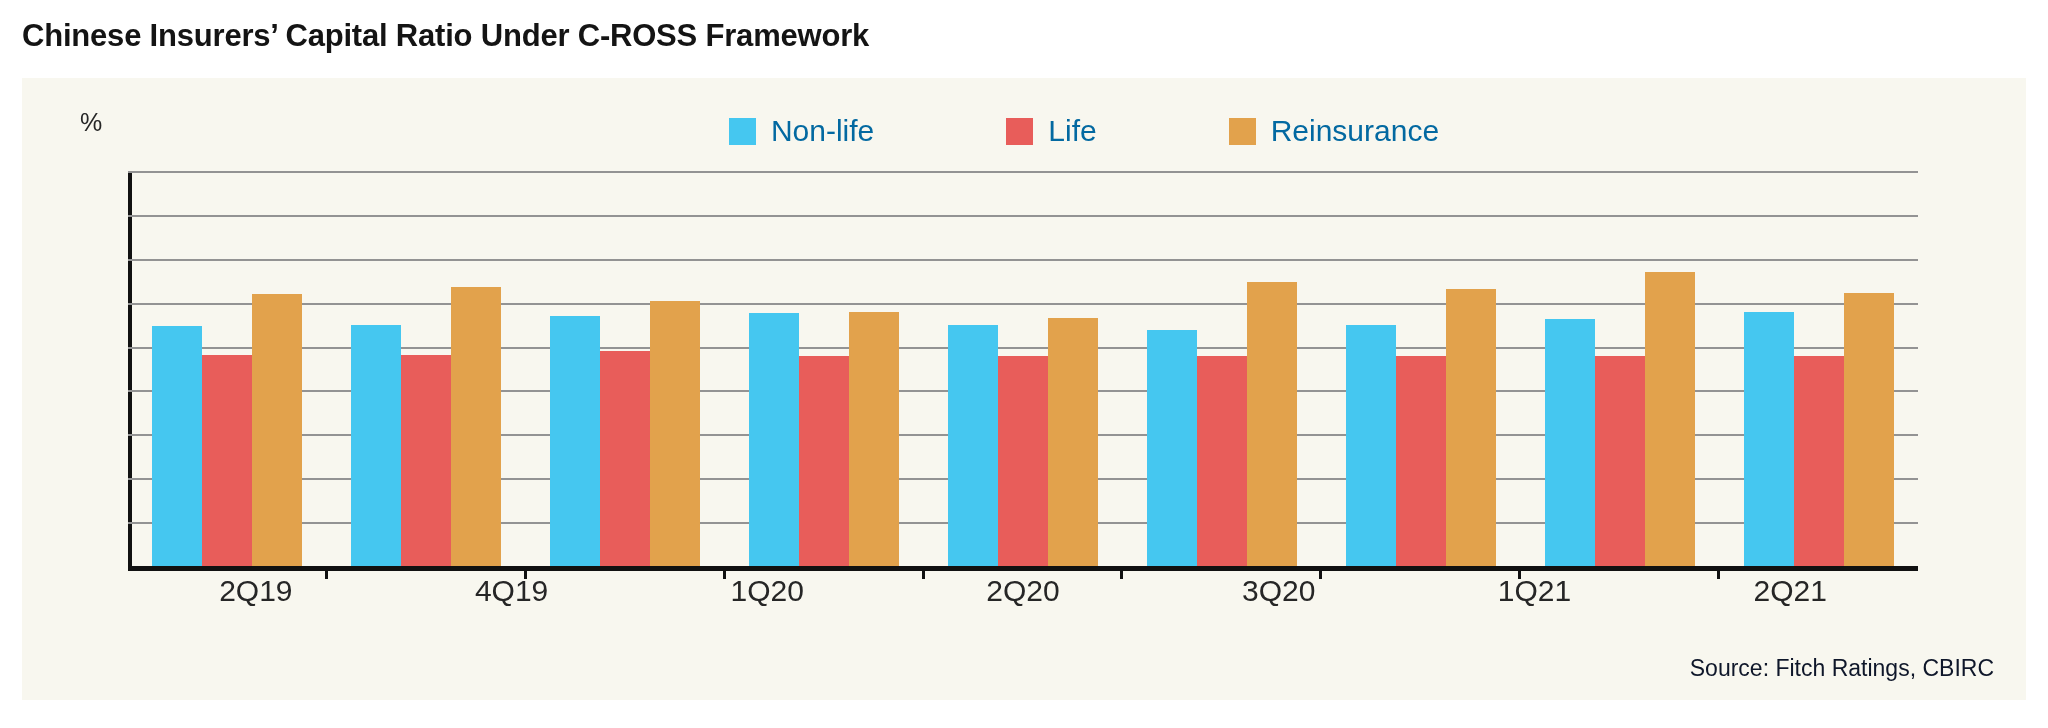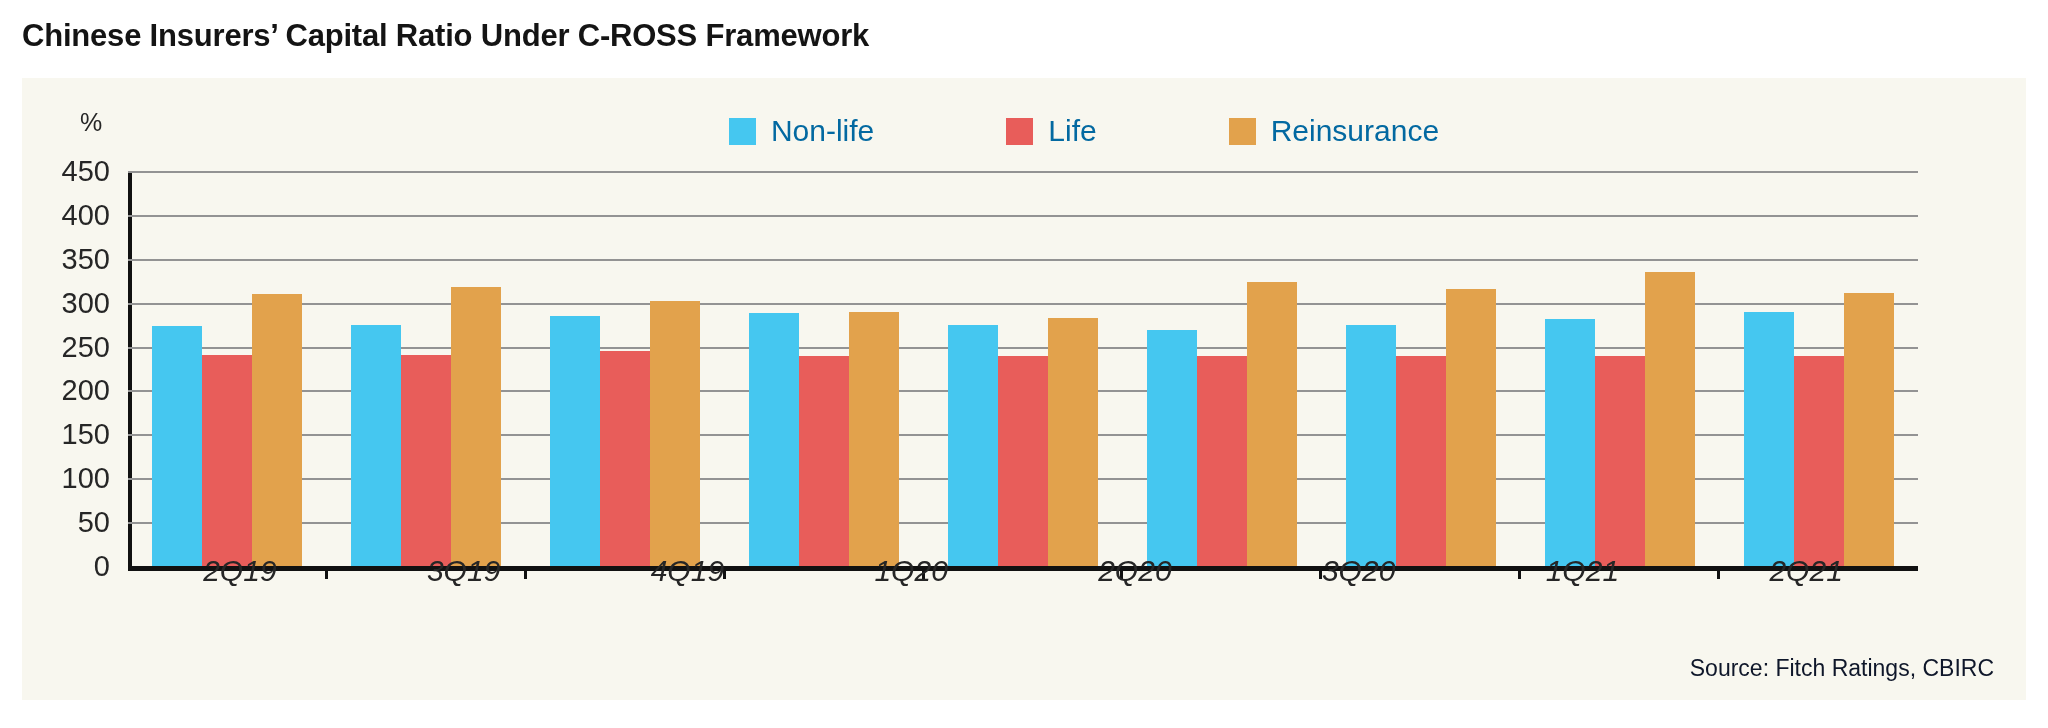--- a/index.html
+++ b/index.html
@@ -149,24 +149,23 @@
     position: absolute;
     bottom: -13px;
     right: -1px;
     width: 3px;
     height: 13px;
     background: #111111;
   }
   .xtick-labels {
     position: absolute;
     left: 106px;
-    top: 476px;
+    top: 496px;
     width: 1790px;
     display: flex;
-    font-style: italic;
   }
   .xtick-label {
     flex: 1 1 0;
     text-align: center;
     font-size: 30px;
     color: #262626;
     white-space: nowrap;
   }
   .source-note {
     position: absolute;
@@ -196,32 +195,20 @@
         <div class="legend-item">
           <span class="legend-swatch" style="background: rgb(232, 93, 90);"></span>
           <span class="legend-label">Life</span>
         </div>
         <div class="legend-item">
           <span class="legend-swatch" style="background: rgb(226, 162, 76);"></span>
           <span class="legend-label">Reinsurance</span>
         </div>
       </div>
 
-    <div class="ytick-labels" id="ytick-labels">
-        <div class="ytick-label" style="top: 0px;">450</div>
-        <div class="ytick-label" style="top: 43.8889px;">400</div>
-        <div class="ytick-label" style="top: 87.7778px;">350</div>
-        <div class="ytick-label" style="top: 131.667px;">300</div>
-        <div class="ytick-label" style="top: 175.556px;">250</div>
-        <div class="ytick-label" style="top: 219.444px;">200</div>
-        <div class="ytick-label" style="top: 263.333px;">150</div>
-        <div class="ytick-label" style="top: 307.222px;">100</div>
-        <div class="ytick-label" style="top: 351.111px;">50</div>
-        <div class="ytick-label" style="top: 395px;">0</div>
-      </div>
 
     <div class="axis-y"></div>
     <div class="axis-x"></div>
 
     <div class="plot-area">
       <div class="gridlines" id="gridlines">
           <div class="gridline" style="top: 0px; background: rgb(147, 147, 147);"></div>
           <div class="gridline" style="top: 43.8889px; background: rgb(147, 147, 147);"></div>
           <div class="gridline" style="top: 87.7778px; background: rgb(147, 147, 147);"></div>
           <div class="gridline" style="top: 131.667px; background: rgb(147, 147, 147);"></div>
@@ -283,21 +270,20 @@
           <div class="bar-group">
             <div class="bar" title="Non-life 2Q21: 289%" style="height: 253.678px; background: rgb(69, 199, 240);"></div>
             <div class="bar" title="Life 2Q21: 239%" style="height: 209.789px; background: rgb(232, 93, 90);"></div>
             <div class="bar" title="Reinsurance 2Q21: 311%" style="height: 272.989px; background: rgb(226, 162, 76);"></div>
           </div>
         </div>
     </div>
 
     <div class="xtick-labels" id="xtick-labels">
         <div class="xtick-label">2Q19</div>
-        <div class="xtick-label">3Q19</div>
         <div class="xtick-label">4Q19</div>
         <div class="xtick-label">1Q20</div>
         <div class="xtick-label">2Q20</div>
         <div class="xtick-label">3Q20</div>
         <div class="xtick-label">1Q21</div>
         <div class="xtick-label">2Q21</div>
       </div>
 
     <div class="source-note">Source: Fitch Ratings, CBIRC</div>
 

